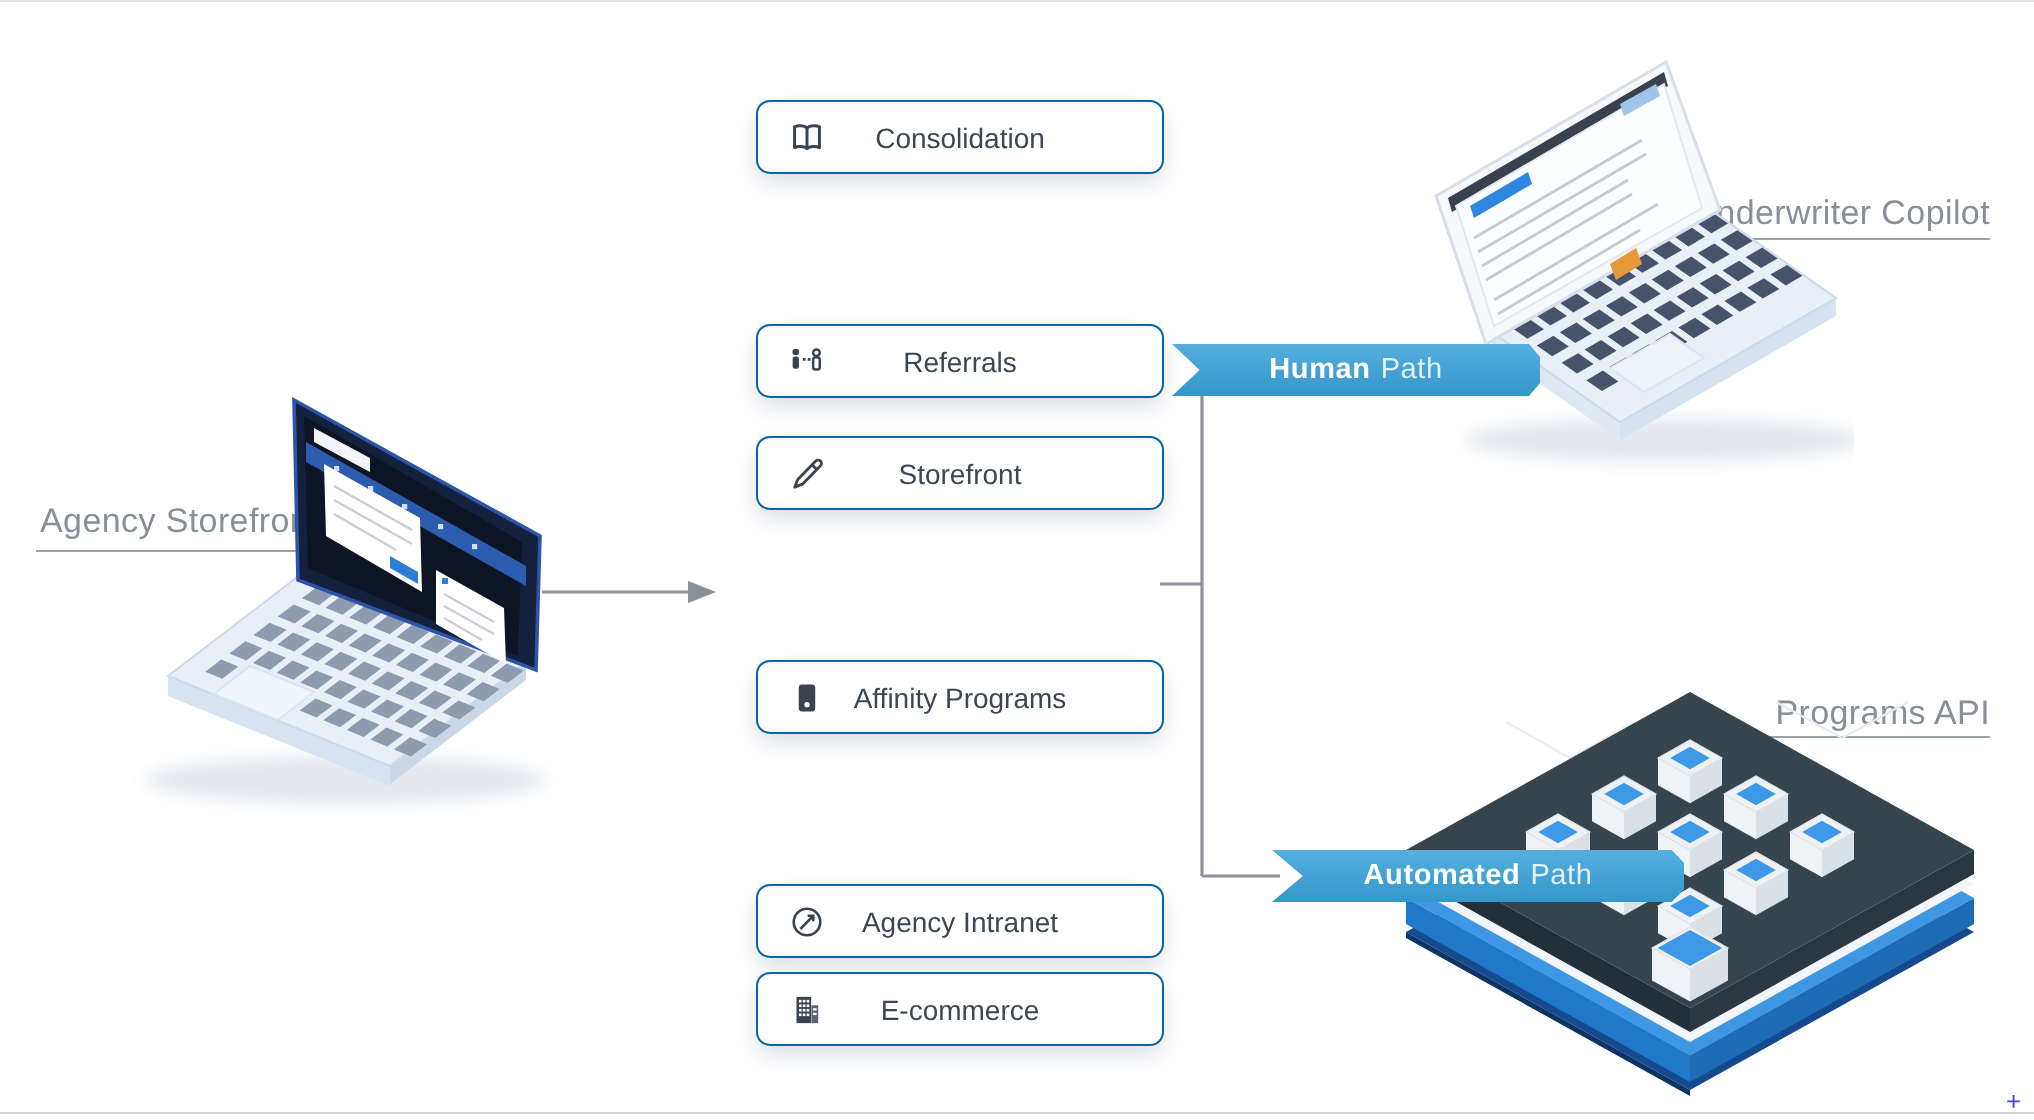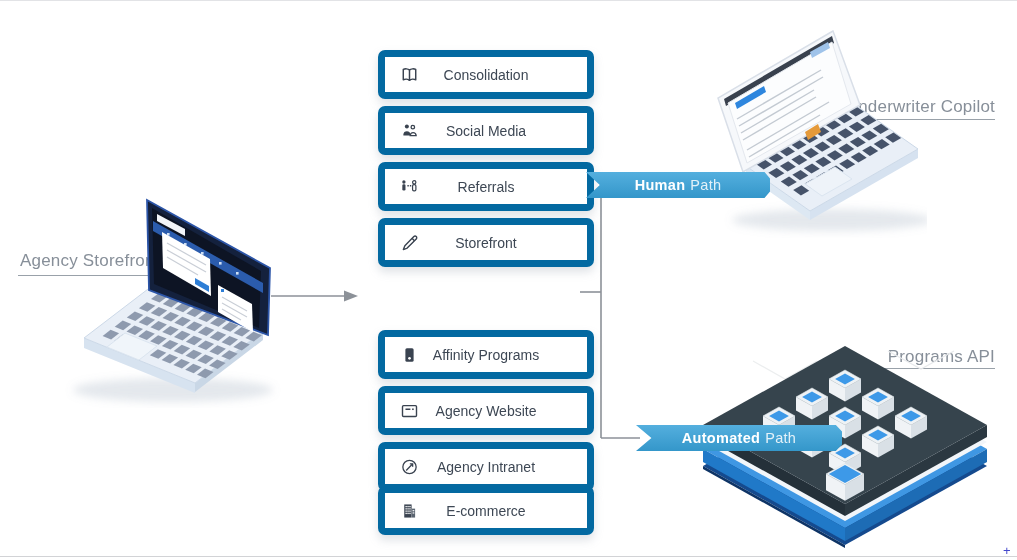--- a/index.html
+++ b/index.html
@@ -5,21 +5,21 @@
   html,body{margin:0;padding:0;background:#ffffff;}
   #stage{position:relative;width:1017px;height:560px;background:#ffffff;overflow:hidden;
          font-family:"Liberation Sans",sans-serif;}
   .hairline{position:absolute;left:0;width:100%;height:1px;background:#e2e3e6;}
   .hairline.bottom{background:#d2d3d6;}
   
   .caption{position:absolute;font-size:17px;color:#878f99;letter-spacing:.2px;white-space:nowrap;}
   .caption-line{position:absolute;height:0;border-top:1.5px solid #99a1a9;}
   
   .channel{position:absolute;left:378px;width:202px;height:35px;background:#ffffff;
-           border:7px solid #0369a1;border-radius:7px;
+           border:1px solid #0369a1;border-radius:7px;
            box-shadow:0 5px 10px rgba(140,150,165,.28);z-index:2;}
   .channel .ic{position:absolute;left:14px;top:50%;transform:translateY(-50%);width:21px;height:21px;}
   .channel .lbl{position:absolute;left:0;top:0;width:100%;height:100%;display:flex;
                 align-items:center;justify-content:center;font-size:14px;color:#3d4754;}
   .ic svg{width:100%;height:100%;display:block;}
   
   .ribbon{position:absolute;height:26px;z-index:4;display:flex;align-items:center;justify-content:center;
           background:#38a2d9;
           background-image:linear-gradient(180deg,rgba(255,255,255,.14),rgba(0,0,0,.07));
           clip-path:polygon(0 0,97% 0,100% 25%,100% 75%,97% 100%,0 100%,7.5% 50%);
@@ -150,31 +150,20 @@
 
   <div class="channel" style="top:50px;">
     <span class="ic">
         <svg viewBox="0 0 24 24" fill="none" stroke="#3a4350" stroke-width="1.7" stroke-linejoin="round">
           <path d="M12 6.2C10.4 4.8 6.9 4.6 4.9 5.6V17.5C6.9 16.5 10.4 16.7 12 18.1 13.6 16.7 17.1 16.5 19.1 17.5V5.6C17.1 4.6 13.6 4.8 12 6.2Z"></path>
           <path d="M12 6.2V18.1"></path>
         </svg>
       </span>
     <span class="lbl">Consolidation</span>
   </div>
-  <div class="channel" style="top:106px;">
-    <span class="ic">
-        <svg viewBox="0 0 24 24">
-          <circle cx="9" cy="6.8" r="2.3" fill="#3a4350"></circle>
-          <path d="M5 17v-1c0-2.3 1.8-3.7 4-3.7s4 1.4 4 3.7v1z" fill="#3a4350"></path>
-          <circle cx="15.8" cy="7.6" r="2" fill="none" stroke="#3a4350" stroke-width="1.5"></circle>
-          <path d="M12.8 17.2c.2-2.1 1.5-3.4 3.3-3.4 1.9 0 3.3 1.4 3.5 3.4z" fill="none" stroke="#3a4350" stroke-width="1.5"></path>
-        </svg>
-      </span>
-    <span class="lbl">Social Media</span>
-  </div>
   <div class="channel" style="top:162px;">
     <span class="ic">
         <svg viewBox="0 0 24 24">
           <circle cx="5.6" cy="6.3" r="1.9" fill="#3a4350"></circle>
           <rect x="3.8" y="8.9" width="3.6" height="7" rx="1.4" fill="#3a4350"></rect>
           <line x1="9.6" y1="10.5" x2="11.2" y2="10.5" stroke="#3a4350" stroke-width="1.6"></line>
           <line x1="12.4" y1="10.5" x2="14" y2="10.5" stroke="#3a4350" stroke-width="1.6"></line>
           <circle cx="17.4" cy="6.7" r="1.9" fill="none" stroke="#3a4350" stroke-width="1.4"></circle>
           <rect x="15.5" y="9.3" width="3.8" height="7" rx="1.5" fill="none" stroke="#3a4350" stroke-width="1.4"></rect>
         </svg>
@@ -191,30 +180,20 @@
     <span class="lbl">Storefront</span>
   </div>
   <div class="channel" style="top:330px;">
     <span class="ic">
         <svg viewBox="0 0 24 24">
           <rect x="7.3" y="4.3" width="9.4" height="15.4" rx="1.8" fill="#3a4350"></rect>
           <circle cx="12" cy="15.8" r="1.5" fill="#ffffff"></circle>
         </svg>
       </span>
     <span class="lbl">Affinity Programs</span>
-  </div>
-  <div class="channel" style="top:386px;">
-    <span class="ic">
-        <svg viewBox="0 0 24 24" fill="none" stroke="#3a4350" stroke-width="1.6">
-          <rect x="4" y="5.8" width="16" height="12.4" rx="1.2"></rect>
-          <line x1="7.4" y1="10" x2="13" y2="10"></line>
-          <rect x="15" y="9.1" width="1.8" height="1.8" fill="#3a4350" stroke="none"></rect>
-        </svg>
-      </span>
-    <span class="lbl">Agency Website</span>
   </div>
   <div class="channel" style="top:442px;">
     <span class="ic">
         <svg viewBox="0 0 24 24" fill="none" stroke="#3a4350" stroke-width="1.5">
           <circle cx="12" cy="12" r="7.6"></circle>
           <path d="M8.2 16l7.2-7.4"></path>
           <polyline points="12.4,8.4 15.6,8.4 15.6,11.6"></polyline>
         </svg>
       </span>
     <span class="lbl">Agency Intranet</span>

